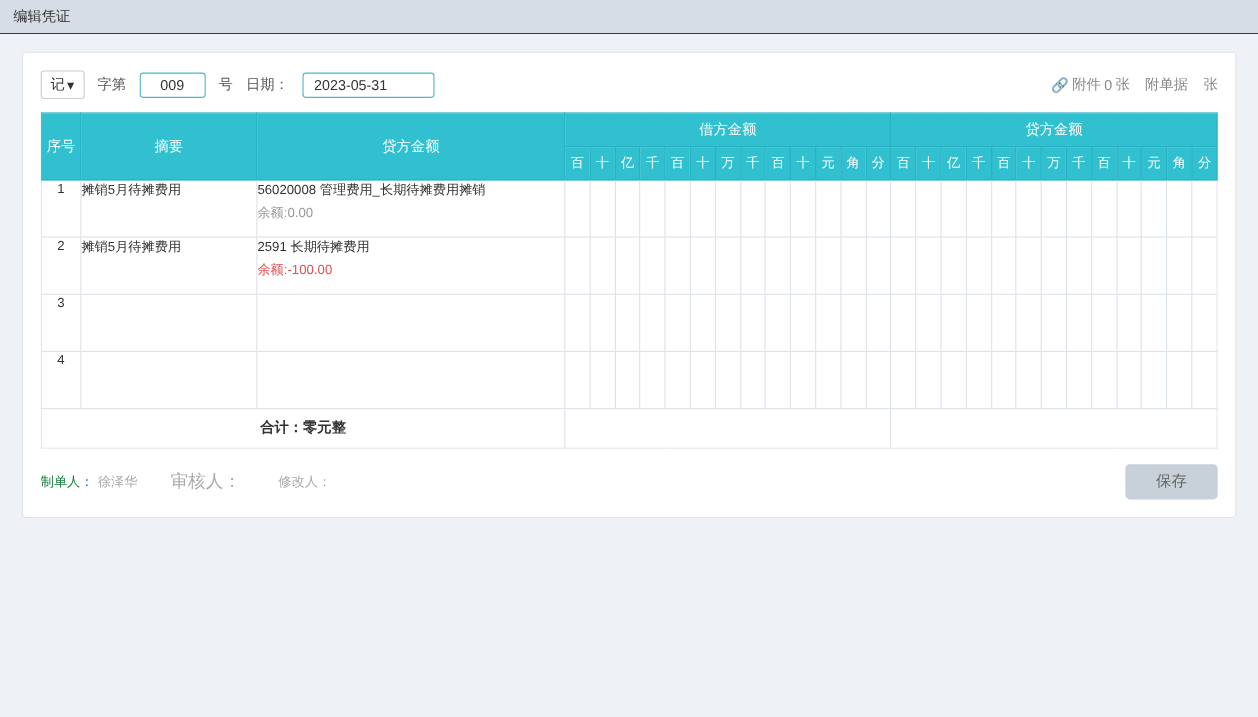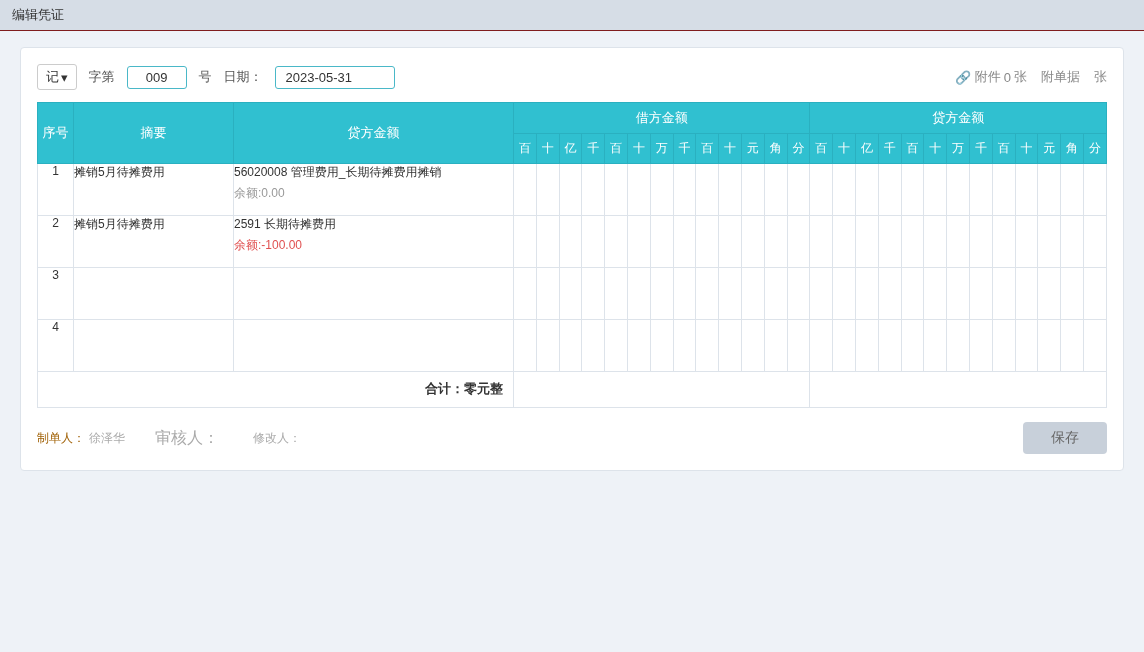--- a/index.html
+++ b/index.html
@@ -404,30 +404,30 @@
                 <td style="height: 52px; min-width: 18px;"></td>
                 <td style="height: 52px; min-width: 18px;"></td>
                 <td style="height: 52px; min-width: 18px;"></td>
                 <td style="height: 52px; min-width: 18px;"></td>
                 <td style="height: 52px; min-width: 18px;"></td>
                 <td style="height: 52px; min-width: 18px;"></td>
               </tr>
             </tbody>
           <tfoot>
             <tr class="footer-row">
-              <td colspan="3" class="td-seq" style="text-align:right; padding-left:10px; font-weight:bold;">合计：零元整</td>
+              <td colspan="3" class="td-seq" style="text-align:center; padding-left:10px; font-weight:bold;">合计：零元整</td>
               <td colspan="13" style="height:36px;"></td>
               <td colspan="13"></td>
             </tr>
           </tfoot>
         </table>
       </div>
 
       <div class="footer-row-bottom">
-        <span style="color:#a16207;font-size:12px;margin-right:4px;">制单人：</span>
+        <span style="color:#15803d;font-size:12px;margin-right:4px;">制单人：</span>
         <span style="color:#aaa;font-size:12px;margin-right:30px;">徐泽华</span>
         <span style="color:#aaa;font-size:16px;margin-right:4px;">审核人：</span>
         <span style="color:#aaa;font-size:12px;margin-right:30px;"></span>
         <span style="color:#aaa;font-size:12px;margin-right:4px;">修改人：</span>
         <span style="color:#aaa;font-size:12px;"></span>
         <button class="save-btn">保存</button>
       </div>
     </div>
   </div>
 </div>

